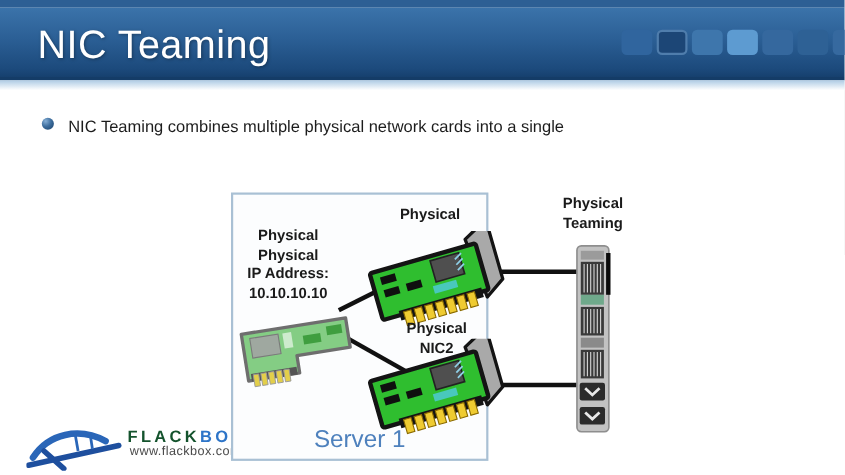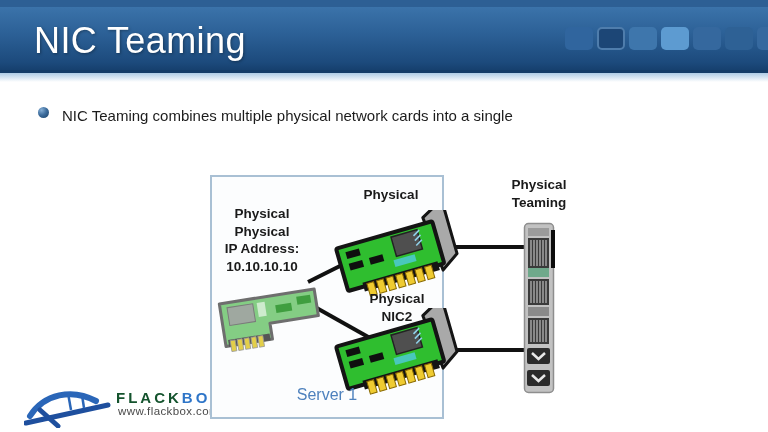--- a/index.html
+++ b/index.html
@@ -35,21 +35,21 @@
   .nic2       { left:333px; top:308px; width:130px; height:96px; }
   .switch     { left:522px; top:222px; width:34px;  height:172px; }
 
   .lbl { position:absolute; z-index:4; font-size:13.5px; font-weight:bold; color:#1A1A1A;
          text-align:center; line-height:17.5px; }
   .logical-lbl { left:206px; top:205px; width:112px; }
   .nic1-lbl    { left:338px; top:186px; width:106px; }
   .nic2-lbl    { left:344px; top:290px; width:106px; }
   .switch-lbl  { left:486px; top:176px; width:106px; }
   .server-name { position:absolute; z-index:4; left:212px; top:386px; width:230px;
-                 text-align:center; font-size:16px; font-weight:400; color:#4E81BD; }
+                 text-align:center; font-size:22px; font-weight:400; color:#4E81BD; }
 
   
   .bridge { position:absolute; left:24px; top:386px; width:92px; height:42px; }
   .brand-line { position:absolute; left:116px; top:389px; font-size:15px; font-weight:600;
                 letter-spacing:3px; white-space:nowrap; }
   .brand-flack { color:#14532d; }
   .brand-box   { color:#2E75C8; }
   .brand-url { position:absolute; left:118px; top:405px; font-size:11.5px; color:#4A4A4A;
                letter-spacing:.4px; }
 </style>

